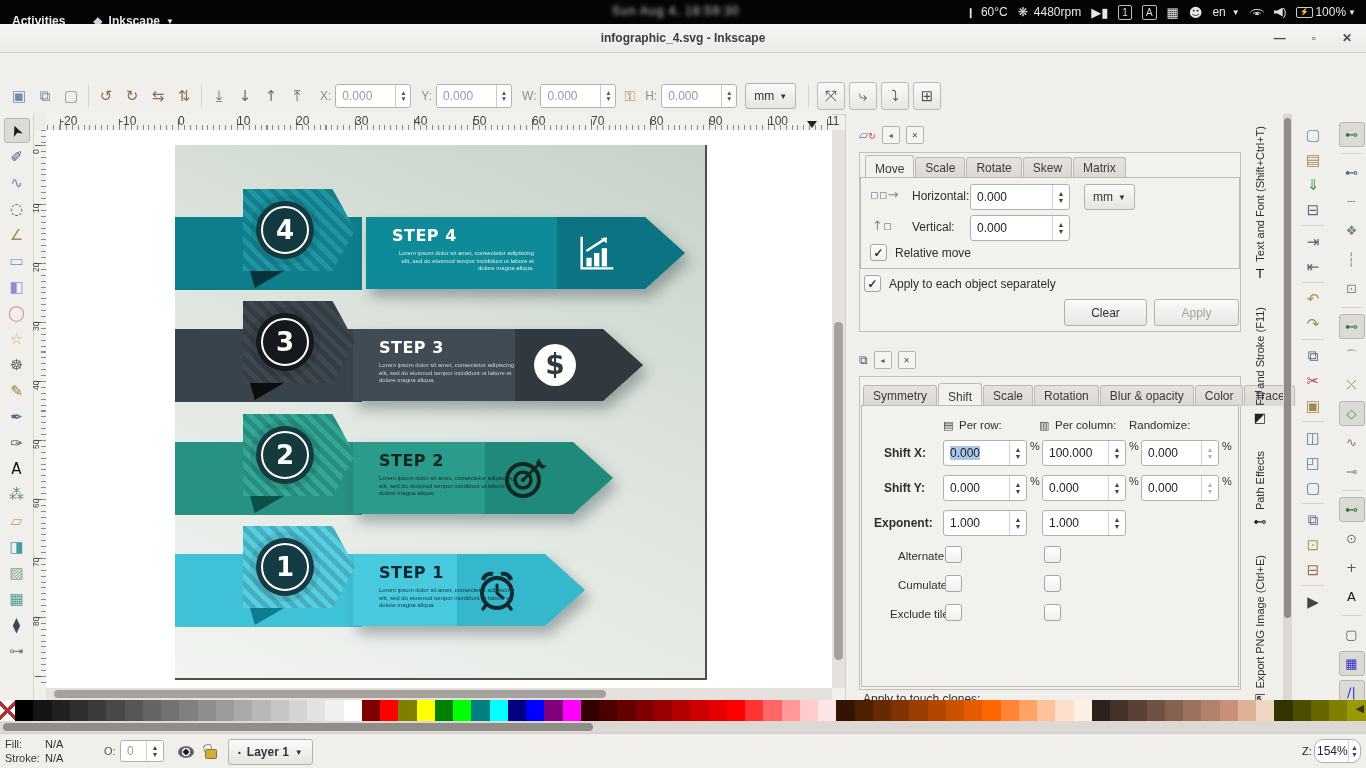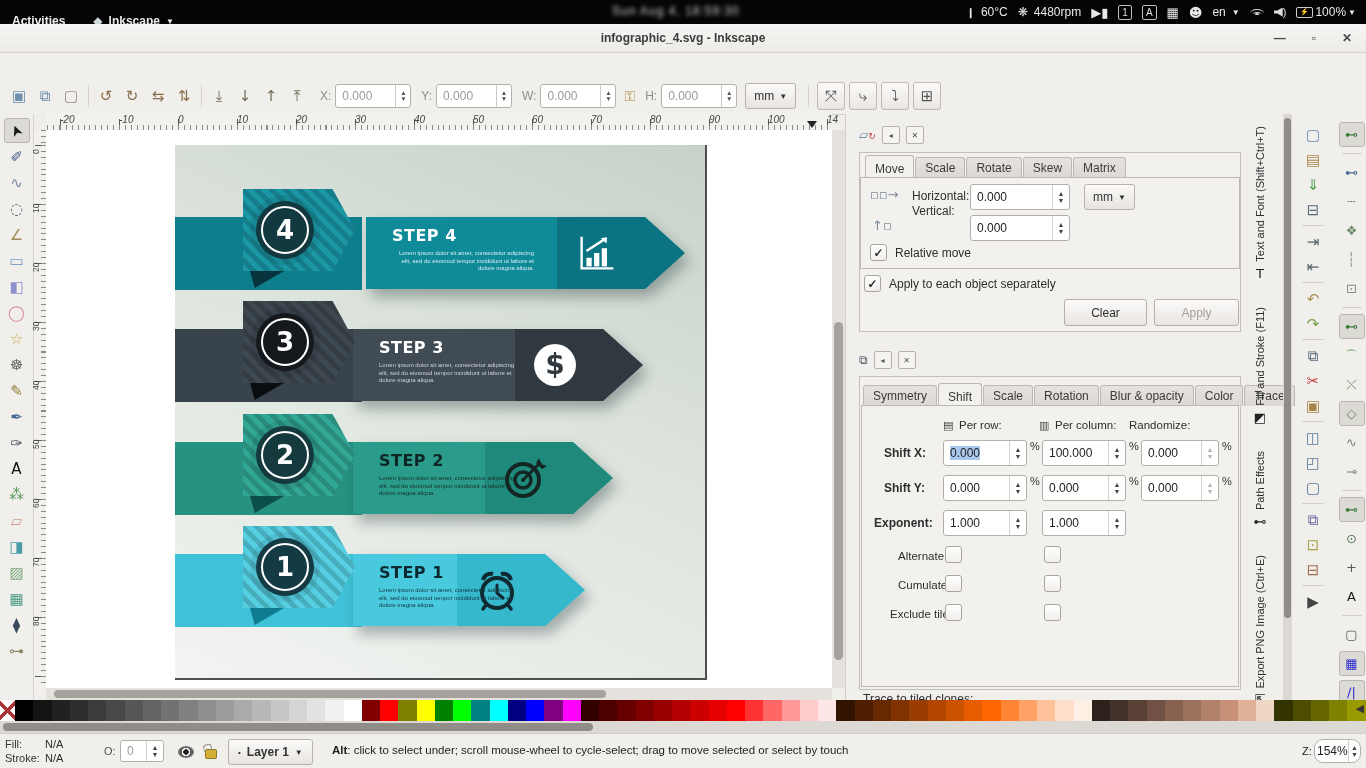--- a/index.html
+++ b/index.html
@@ -44,21 +44,21 @@
   .unitbtn{border:1px solid #b5b2ae;background:linear-gradient(#fbfaf9,#e7e4e0);border-radius:3px;height:24px;padding:0 8px;display:flex;align-items:center;gap:5px;font-size:12px;color:#333;}
   
   #toolbox{position:absolute;left:0;top:114px;width:34px;height:586px;background:#f1efec;border-right:1px solid #d7d4cf;display:flex;flex-direction:column;align-items:center;padding-top:4px;box-sizing:border-box;}
   .tool{width:26px;height:25px;display:flex;align-items:center;justify-content:center;border-radius:3px;margin-bottom:1px;}
   .tool.active{background:#dcdad5;border:1px solid #b9b6b1;box-sizing:border-box;}
   .tglyph{font-family:"DejaVu Sans",sans-serif;font-size:15px;}
   
   #hruler{position:absolute;left:46px;top:114px;width:786px;height:16px;background:#f3f1ee;border-bottom:1px solid #b9b6b1;
     background-image:repeating-linear-gradient(90deg,#8a8a8a 0 1px,transparent 1px 5.9px),repeating-linear-gradient(90deg,#5a5a5a 0 1px,transparent 1px 59px);
     background-size:100% 5px,100% 11px;background-position:14px 11px,14px 5px;background-repeat:repeat-x;}
-  .rlab{position:absolute;top:0;font-size:10px;color:#444;font-style:italic;}
+  .rlab{position:absolute;top:0;font-size:12px;color:#444;}
   #hmarker{position:absolute;top:7px;left:761px;width:0;height:0;border-left:5px solid transparent;border-right:5px solid transparent;border-top:7px solid #222;}
   #vruler{position:absolute;left:34px;top:130px;width:12px;height:558px;background:#f3f1ee;border-right:1px solid #b9b6b1;
     background-image:repeating-linear-gradient(180deg,#8a8a8a 0 1px,transparent 1px 5.9px),repeating-linear-gradient(180deg,#5a5a5a 0 1px,transparent 1px 59px);
     background-size:5px 100%,11px 100%;background-position:7px 15px,1px 15px;background-repeat:repeat-y;}
   .vlab{position:absolute;left:0px;font-size:8.5px;color:#444;transform:rotate(-90deg);transform-origin:3px 6px;}
   #corner{position:absolute;left:34px;top:114px;width:12px;height:16px;background:#efede9;border-right:1px solid #c5c2bd;border-bottom:1px solid #c5c2bd;}
   #canvas{position:absolute;left:46px;top:130px;width:786px;height:558px;background:#ffffff;overflow:hidden;}
   
   #vscroll{position:absolute;left:832px;top:130px;width:13px;height:558px;background:#e5e2de;}
   #vscroll .thumb{position:absolute;left:2px;top:192px;width:9px;height:338px;background:#a5a19c;border-radius:5px;}
@@ -354,21 +354,21 @@
       <span class="rlab" style="left: 191px;">10</span>
       <span class="rlab" style="left: 250px;">20</span>
       <span class="rlab" style="left: 309px;">30</span>
       <span class="rlab" style="left: 368px;">40</span>
       <span class="rlab" style="left: 427px;">50</span>
       <span class="rlab" style="left: 486px;">60</span>
       <span class="rlab" style="left: 545px;">70</span>
       <span class="rlab" style="left: 604px;">80</span>
       <span class="rlab" style="left: 663px;">90</span>
       <span class="rlab" style="left: 722px;">100</span>
-      <span class="rlab" style="left: 781px;">14</span>
+      <span class="rlab" style="left: 781px;">11</span>
     </div>
   <div id="vruler">
       <span class="vlab" style="top: 15px;">0</span>
       <span class="vlab" style="top: 74px;">10</span>
       <span class="vlab" style="top: 133px;">20</span>
       <span class="vlab" style="top: 192px;">30</span>
       <span class="vlab" style="top: 251px;">40</span>
       <span class="vlab" style="top: 310px;">50</span>
       <span class="vlab" style="top: 369px;">60</span>
       <span class="vlab" style="top: 428px;">70</span>
@@ -502,21 +502,21 @@
     <div class="flabel" style="left:66px;top:75px;">Horizontal:</div>
     <div class="spin" style="left:124px;top:70px;width:100px;">
       <span class="sval">0.000</span>
         <span class="sarr">▲<br>▼</span>
     </div>
     <div class="unitbtn" style="position:absolute;left:238px;top:70px;">
       <span>mm</span>
         <span style="font-size:8px;">▼</span>
     </div>
     <span class="ico" style="position:absolute;left:26px;top:104px;color:#7a8a9a;font-size:13px;">↑▫</span>
-    <div class="flabel" style="left:66px;top:90px;">Vertical:</div>
+    <div class="flabel" style="left:66px;top:106px;">Vertical:</div>
     <div class="spin" style="left:124px;top:101px;width:100px;">
       <span class="sval">0.000</span>
         <span class="sarr">▲<br>▼</span>
     </div>
     <div class="chkrow" style="left:24px;top:130px;">
       <span class="chk">✓</span>
       <span>Relative move</span>
     </div>
     <div class="chkrow" style="left:18px;top:161px;">
       <span class="chk">✓</span>
@@ -597,21 +597,21 @@
     <div class="flabel" style="left:52px;top:436px;font-size:11.5px;">Alternate:</div>
     <span class="chk" style="position:absolute;left:99px;top:432px;"></span>
     <span class="chk" style="position:absolute;left:198px;top:432px;"></span>
     <div class="flabel" style="left:52px;top:465px;font-size:11.5px;">Cumulate:</div>
     <span class="chk" style="position:absolute;left:99px;top:461px;"></span>
     <span class="chk" style="position:absolute;left:198px;top:461px;"></span>
     <div class="flabel" style="left:44px;top:494px;font-size:11.5px;">Exclude tile:</div>
     <span class="chk" style="position:absolute;left:99px;top:490px;"></span>
     <span class="chk" style="position:absolute;left:198px;top:490px;"></span>
 
-    <div class="flabel" style="left:17px;top:578px;">Trace to tiled clones:</div>
+    <div class="flabel" style="left:17px;top:578px;">Apply to touch clones:</div>
 
     <div id="dock-tabs">
         <div class="dock-tab">
           <span class="dtlabel">Text and Font (Shift+Ctrl+T)</span>
           <span class="dtglyph">T</span>
         </div>
         <div class="dock-tab">
           <span class="dtlabel">Fill and Stroke (F11)</span>
           <span class="dtglyph">◩</span>
         </div>
@@ -848,21 +848,20 @@
       <span class="sval" style="color:#9a9a9a;">0</span>
         <span class="sarr">▲<br>▼</span>
     </div>
     <span class="mini-eye"></span>
     <span class="mini-lock"></span>
     <div id="layerbtn">
       <span style="font-size:8px;">•</span>
       <span>Layer 1</span>
       <span style="font-size:8px;">▼</span>
     </div>
-    <div id="statusmsg"><b>Alt</b><span>: click to select under; scroll mouse-wheel to cycle-select; drag to move selected or select by touch</span></div>
     <div id="xyblock">
       <div><span>X:</span> <span>108.95</span></div>
       <div><span>Y:</span>  <span>41.18</span></div>
     </div>
     <span id="zlabel">Z:</span>
     <div class="spin" id="zspin">
       <span class="sval">154%</span>
         <span class="sarr">▲<br>▼</span>
     </div>
   </div>

